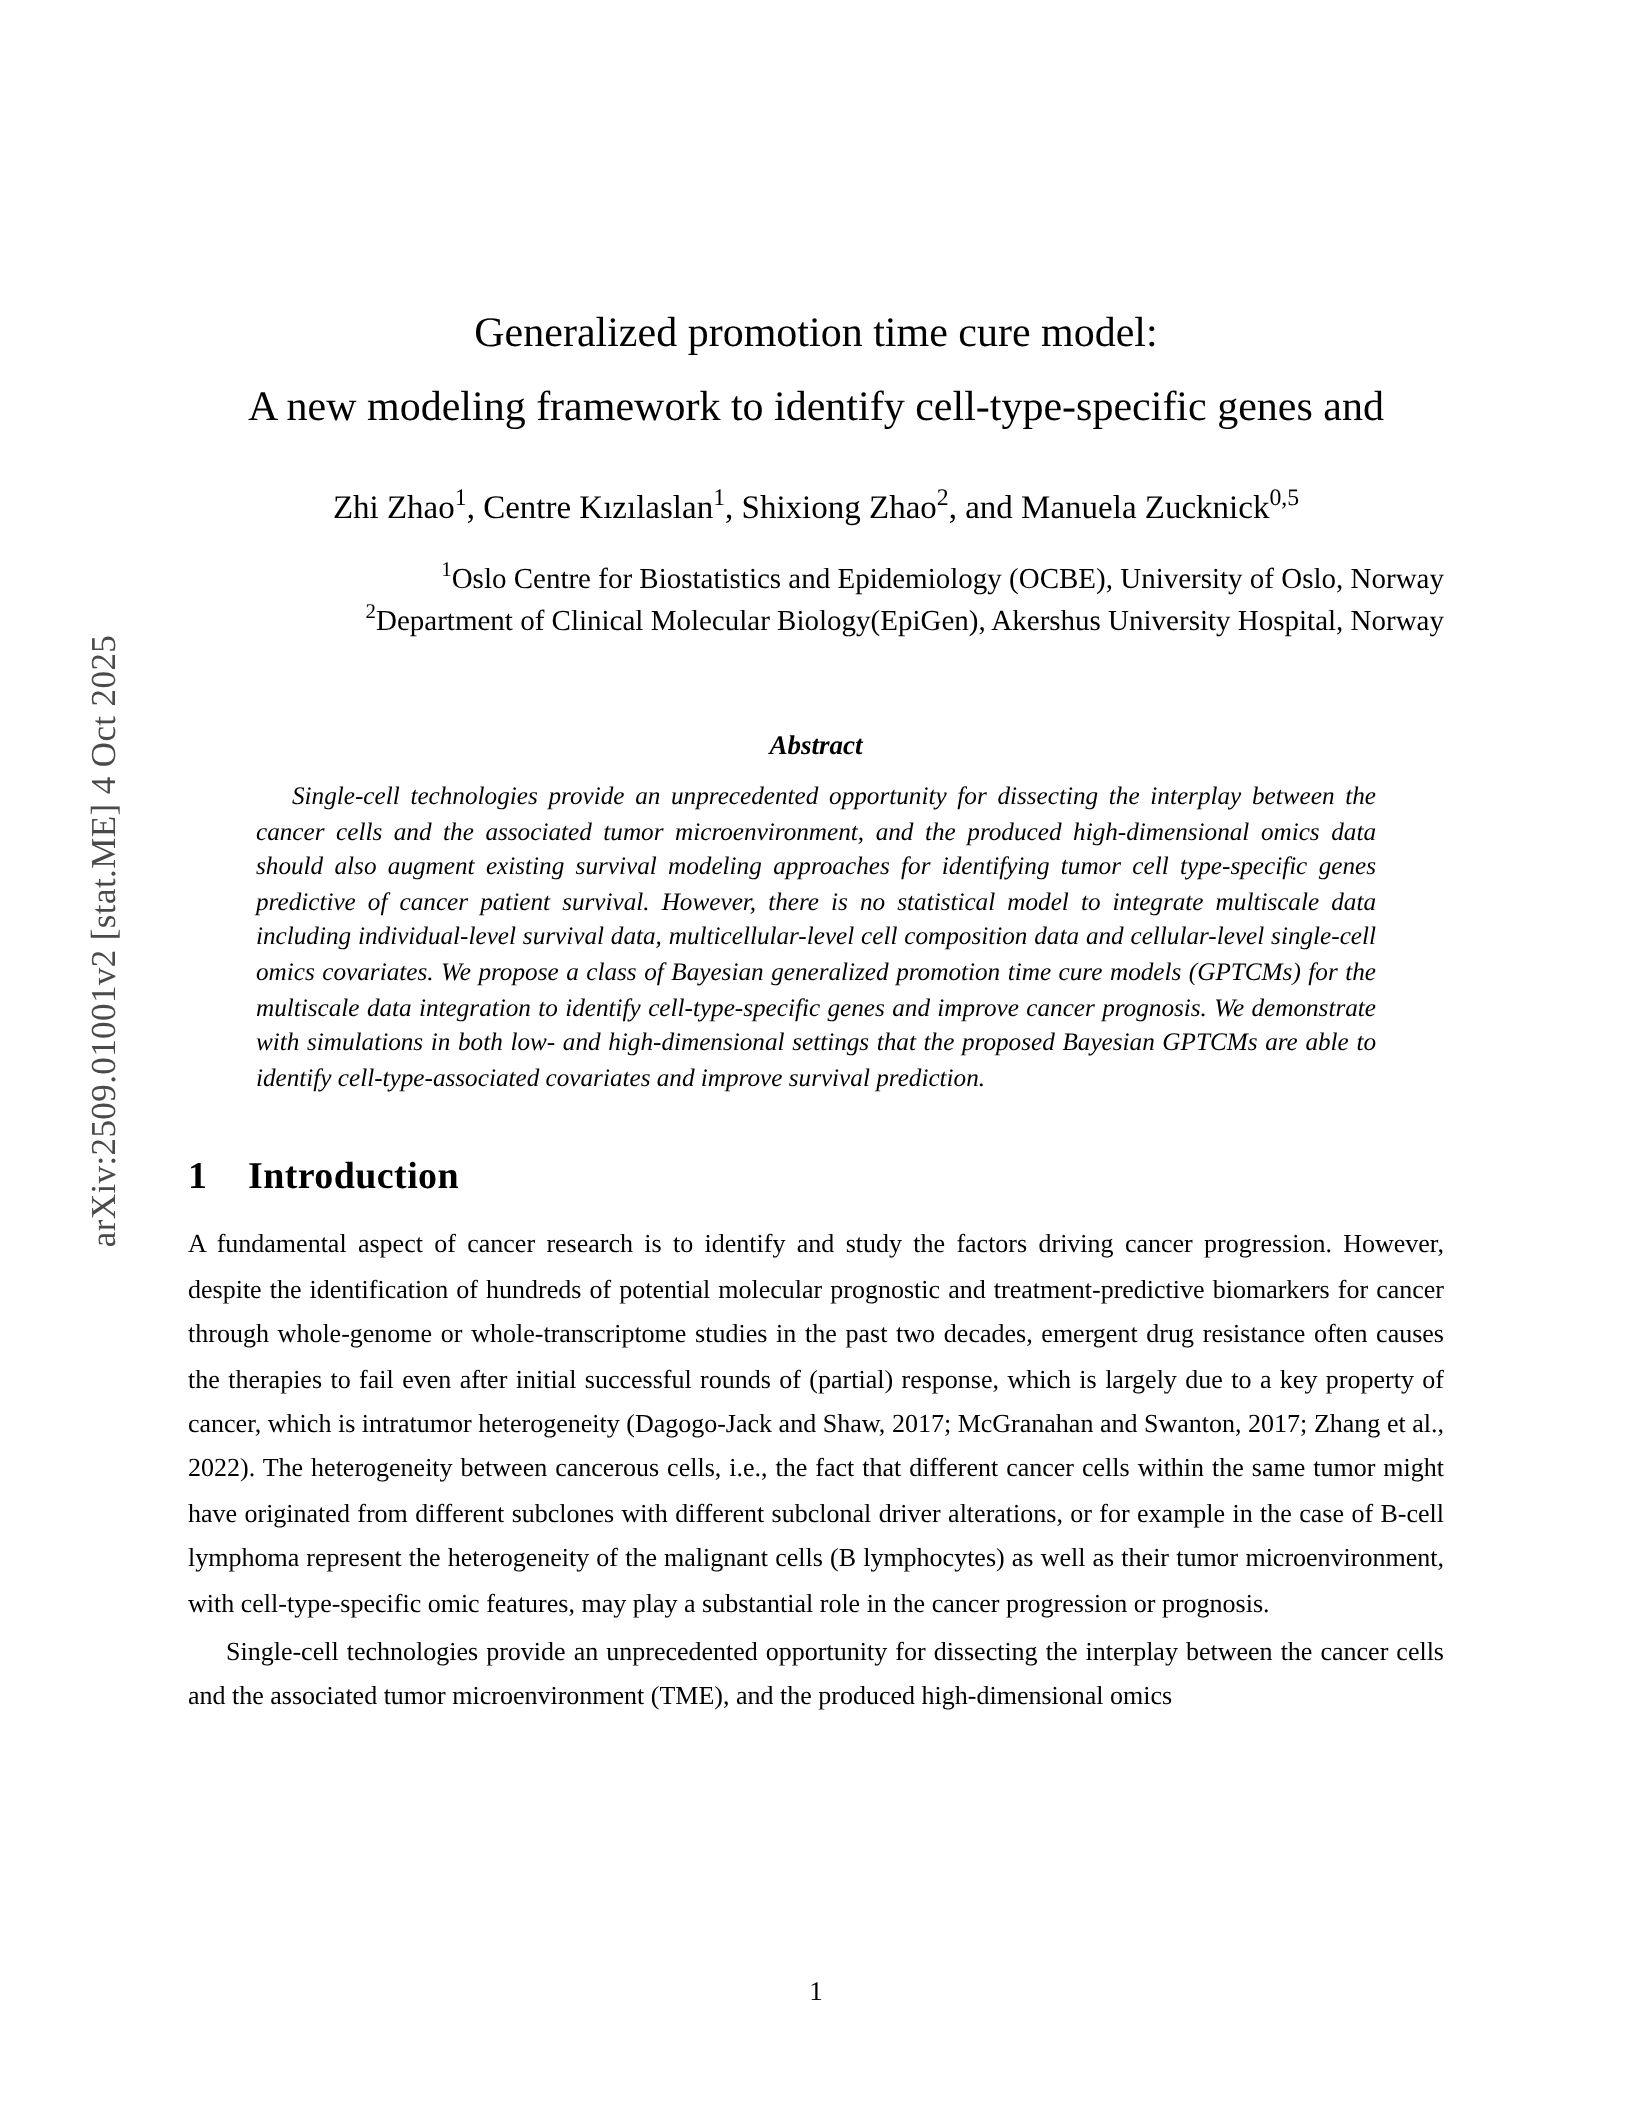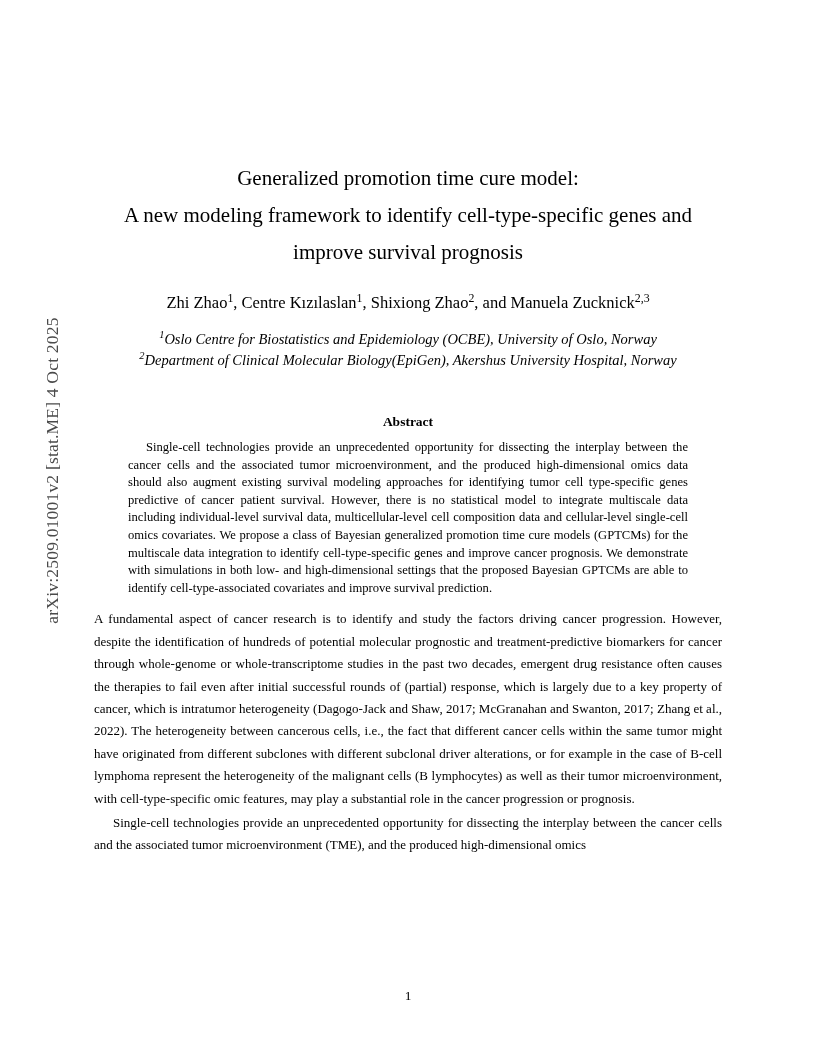--- a/index.html
+++ b/index.html
@@ -36,52 +36,51 @@
     color: #ararara;
     color: #4a4a4a;
     white-space: nowrap;
   }
 
   .content {
     position: absolute;
     left: 94px;
     top: 0;
     width: 628px;
-    margin-top: 12px;
   }
 
   .title {
     margin-top: 148px;
     text-align: center;
     font-size: 21px;
     line-height: 37px;
     font-family: "Liberation Serif", serif;
   }
   .title .line { display: block; }
 
   .authors {
     margin-top: 22px;
     text-align: center;
     font-size: 16.5px;
   }
 
   .affiliations {
     margin-top: 16px;
-    text-align: center;
+    text-align: right;
     font-size: 14.5px;
     line-height: 20.5px;
-    font-style: italic;
   }
   .affiliations div { white-space: nowrap; }
 
   sup { font-size: 0.72em; vertical-align: super; line-height: 0; }
 
   .abstract-block {
     margin: 44px auto 0 auto;
     width: 560px;
+    font-style: italic;
   }
   .abstract-heading {
     text-align: center;
     font-weight: bold;
     font-size: 13.5px;
     margin-bottom: 9px;
   }
   .abstract-body {
     font-size: 12.6px;
     line-height: 17.6px;
@@ -127,38 +126,40 @@
 
 <div class="page">
 
   <div class="arxiv-stamp">arXiv:2509.01001v2  [stat.ME]  4 Oct 2025</div>
 
   <div class="content">
 
     <div class="title">
       <span class="line">Generalized promotion time cure model:</span>
       <span class="line">A new modeling framework to identify cell-type-specific genes and</span>
-      <span class="line">improve survival prognosis</span>
     </div>
 
     <div class="authors">
-      <span>Zhi Zhao</span><sup>1</sup><span>, </span><span>Centre Kızılaslan</span><sup>1</sup><span>, </span><span>Shixiong Zhao</span><sup>2</sup><span>, and </span><span>Manuela Zucknick</span><sup>2,3</sup>
+      <span>Zhi Zhao</span><sup>1</sup><span>, </span><span>Centre Kızılaslan</span><sup>1</sup><span>, </span><span>Shixiong Zhao</span><sup>2</sup><span>, and </span><span>Manuela Zucknick</span><sup>0,5</sup>
     </div>
 
     <div class="affiliations">
       <div><sup>1</sup><span>Oslo Centre for Biostatistics and Epidemiology (OCBE), University of Oslo, Norway</span></div>
       <div><sup>2</sup><span>Department of Clinical Molecular Biology(EpiGen), Akershus University Hospital, Norway</span></div>
     </div>
 
     <div class="abstract-block">
       <div class="abstract-heading">Abstract</div>
       <div class="abstract-body">Single-cell technologies provide an unprecedented opportunity for dissecting the interplay between the cancer cells and the associated tumor microenvironment, and the produced high-dimensional omics data should also augment existing survival modeling approaches for identifying tumor cell type-specific genes predictive of cancer patient survival. However, there is no statistical model to integrate multiscale data including individual-level survival data, multicellular-level cell composition data and cellular-level single-cell omics covariates. We propose a class of Bayesian generalized promotion time cure models (GPTCMs) for the multiscale data integration to identify cell-type-specific genes and improve cancer prognosis. We demonstrate with simulations in both low- and high-dimensional settings that the proposed Bayesian GPTCMs are able to identify cell-type-associated covariates and improve survival prediction.</div>
     </div>
 
 
+    <div class="section-heading">
+      <span class="num">1</span><span>Introduction</span>
+    </div>
 
     <div class="body-par">A fundamental aspect of cancer research is to identify and study the factors driving cancer progression. However, despite the identification of hundreds of potential molecular prognostic and treatment-predictive biomarkers for cancer through whole-genome or whole-transcriptome studies in the past two decades, emergent drug resistance often causes the therapies to fail even after initial successful rounds of (partial) response, which is largely due to a key property of cancer, which is intratumor heterogeneity (Dagogo-Jack and Shaw, 2017; McGranahan and Swanton, 2017; Zhang et al., 2022). The heterogeneity between cancerous cells, i.e., the fact that different cancer cells within the same tumor might have originated from different subclones with different subclonal driver alterations, or for example in the case of B-cell lymphoma represent the heterogeneity of the malignant cells (B lymphocytes) as well as their tumor microenvironment, with cell-type-specific omic features, may play a substantial role in the cancer progression or prognosis.</div>
     <div class="body-par indent">Single-cell technologies provide an unprecedented opportunity for dissecting the interplay between the cancer cells and the associated tumor microenvironment (TME), and the produced high-dimensional omics</div>
 
   </div>
 
   <div class="page-number">1</div>
 
 </div>
 

